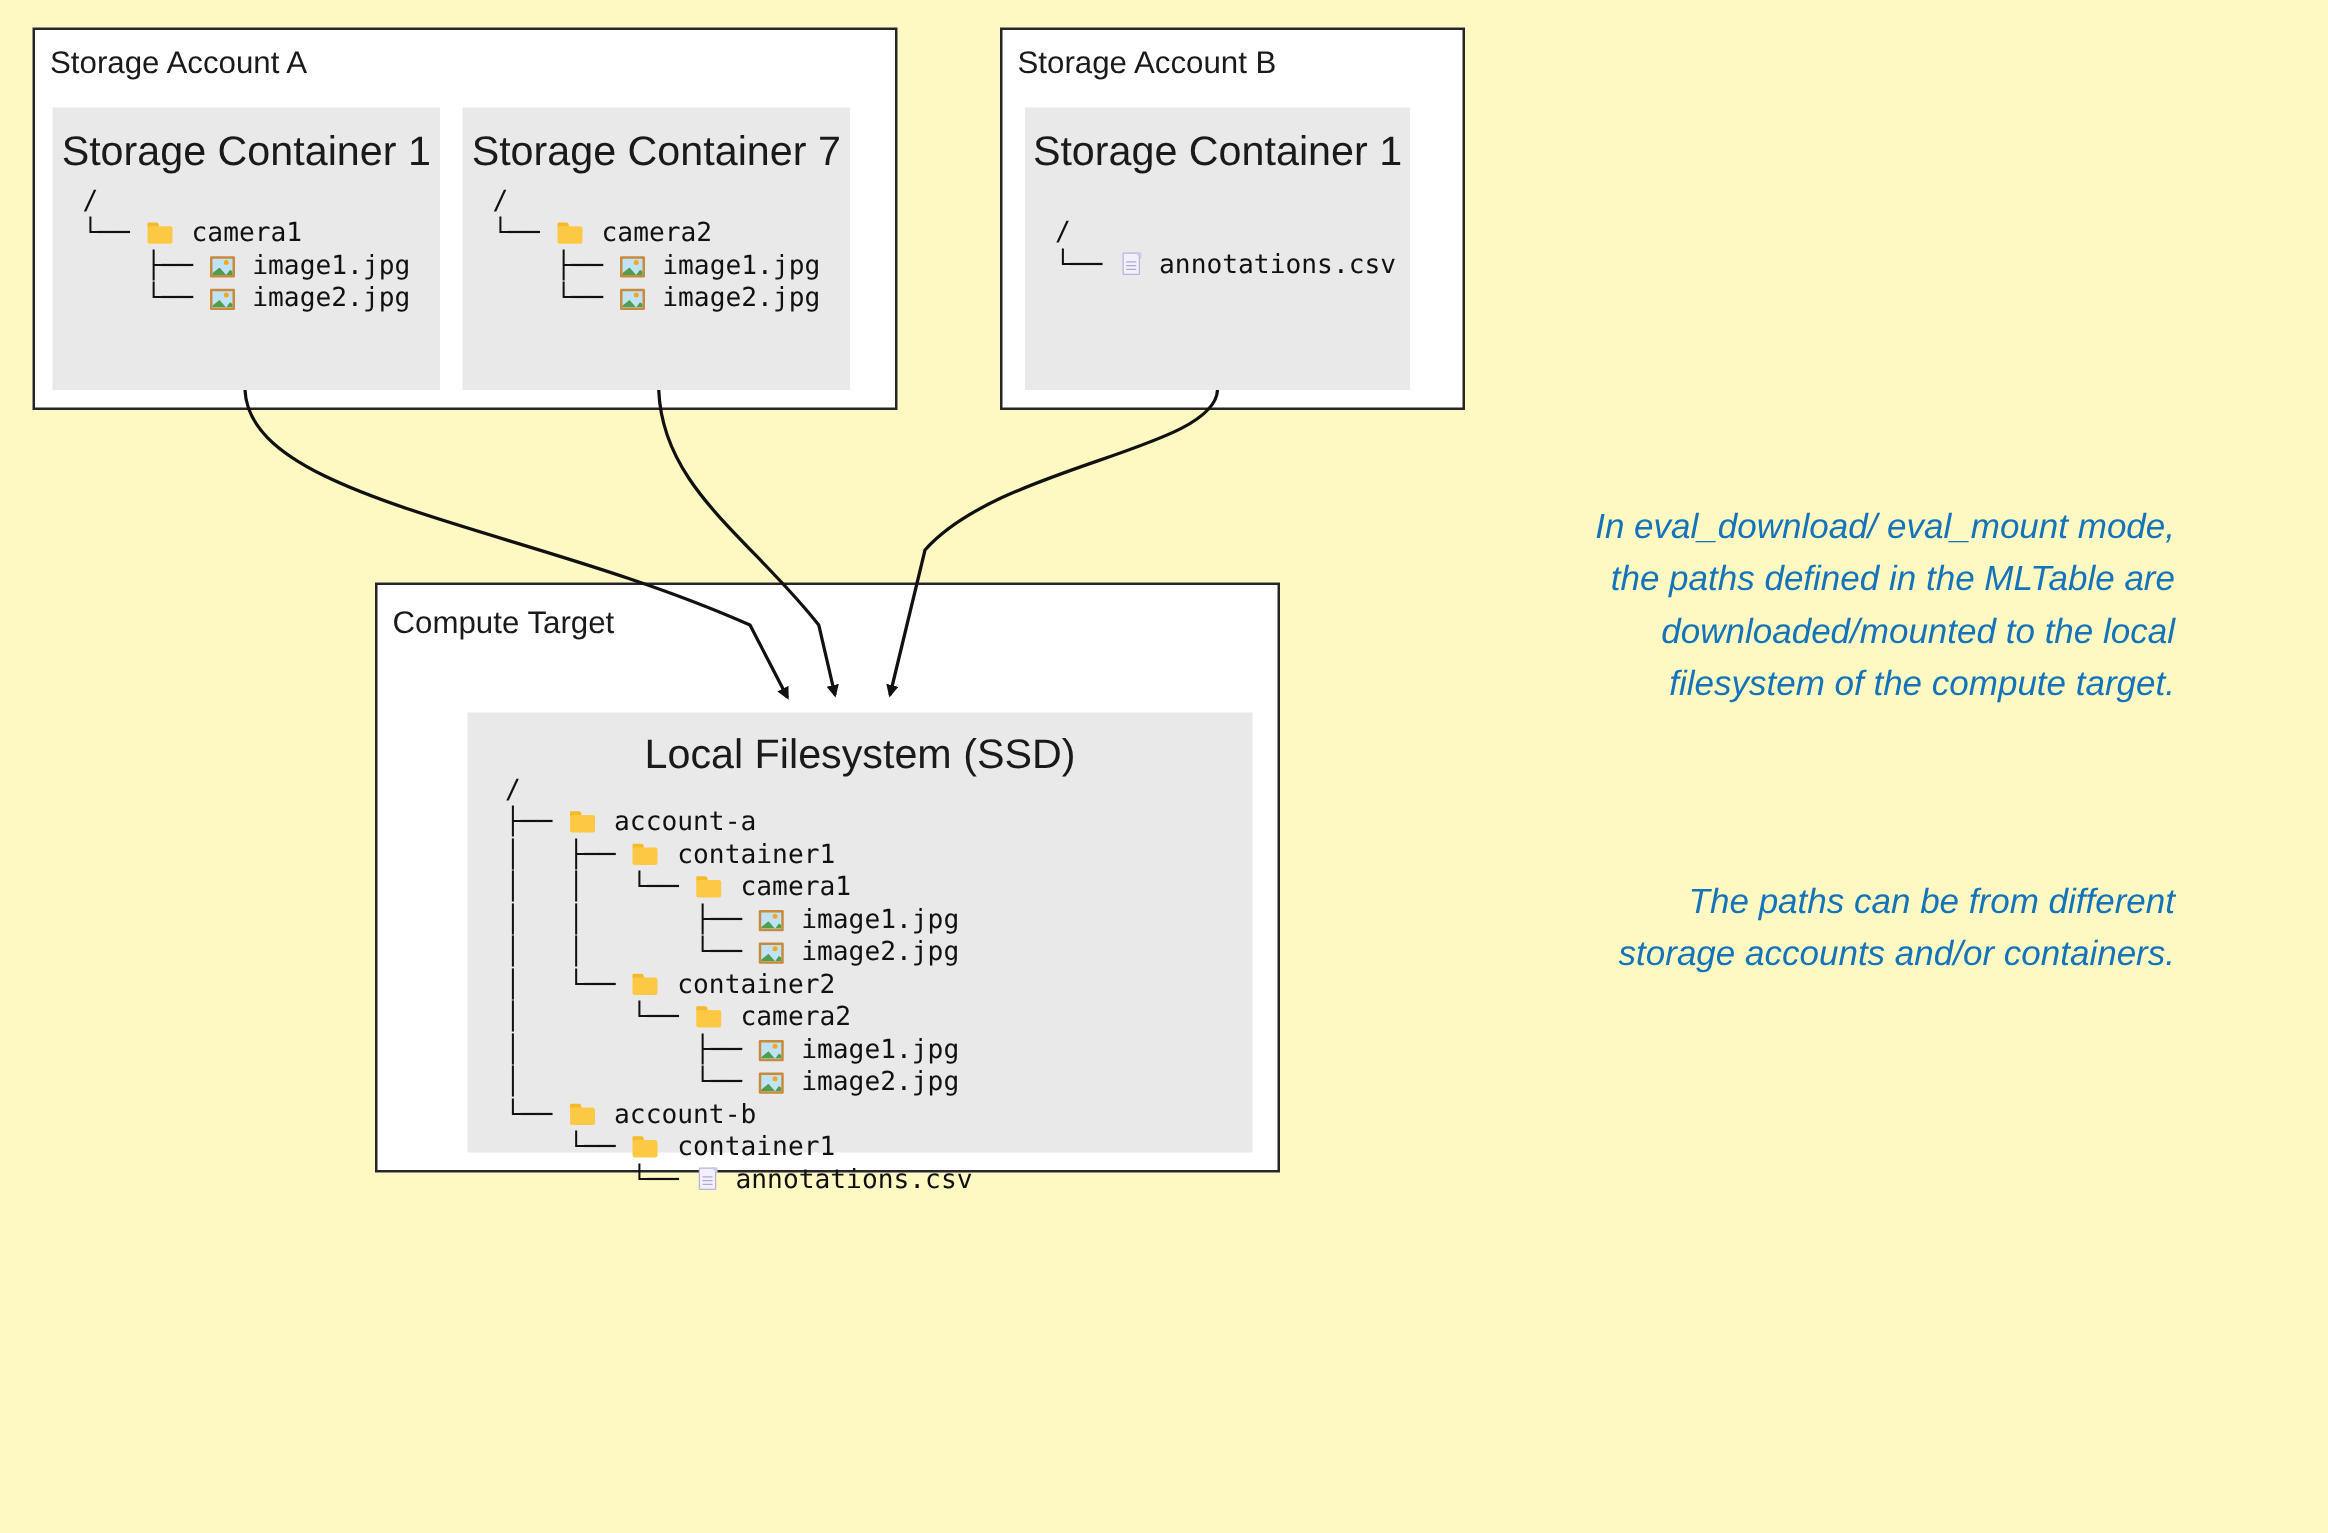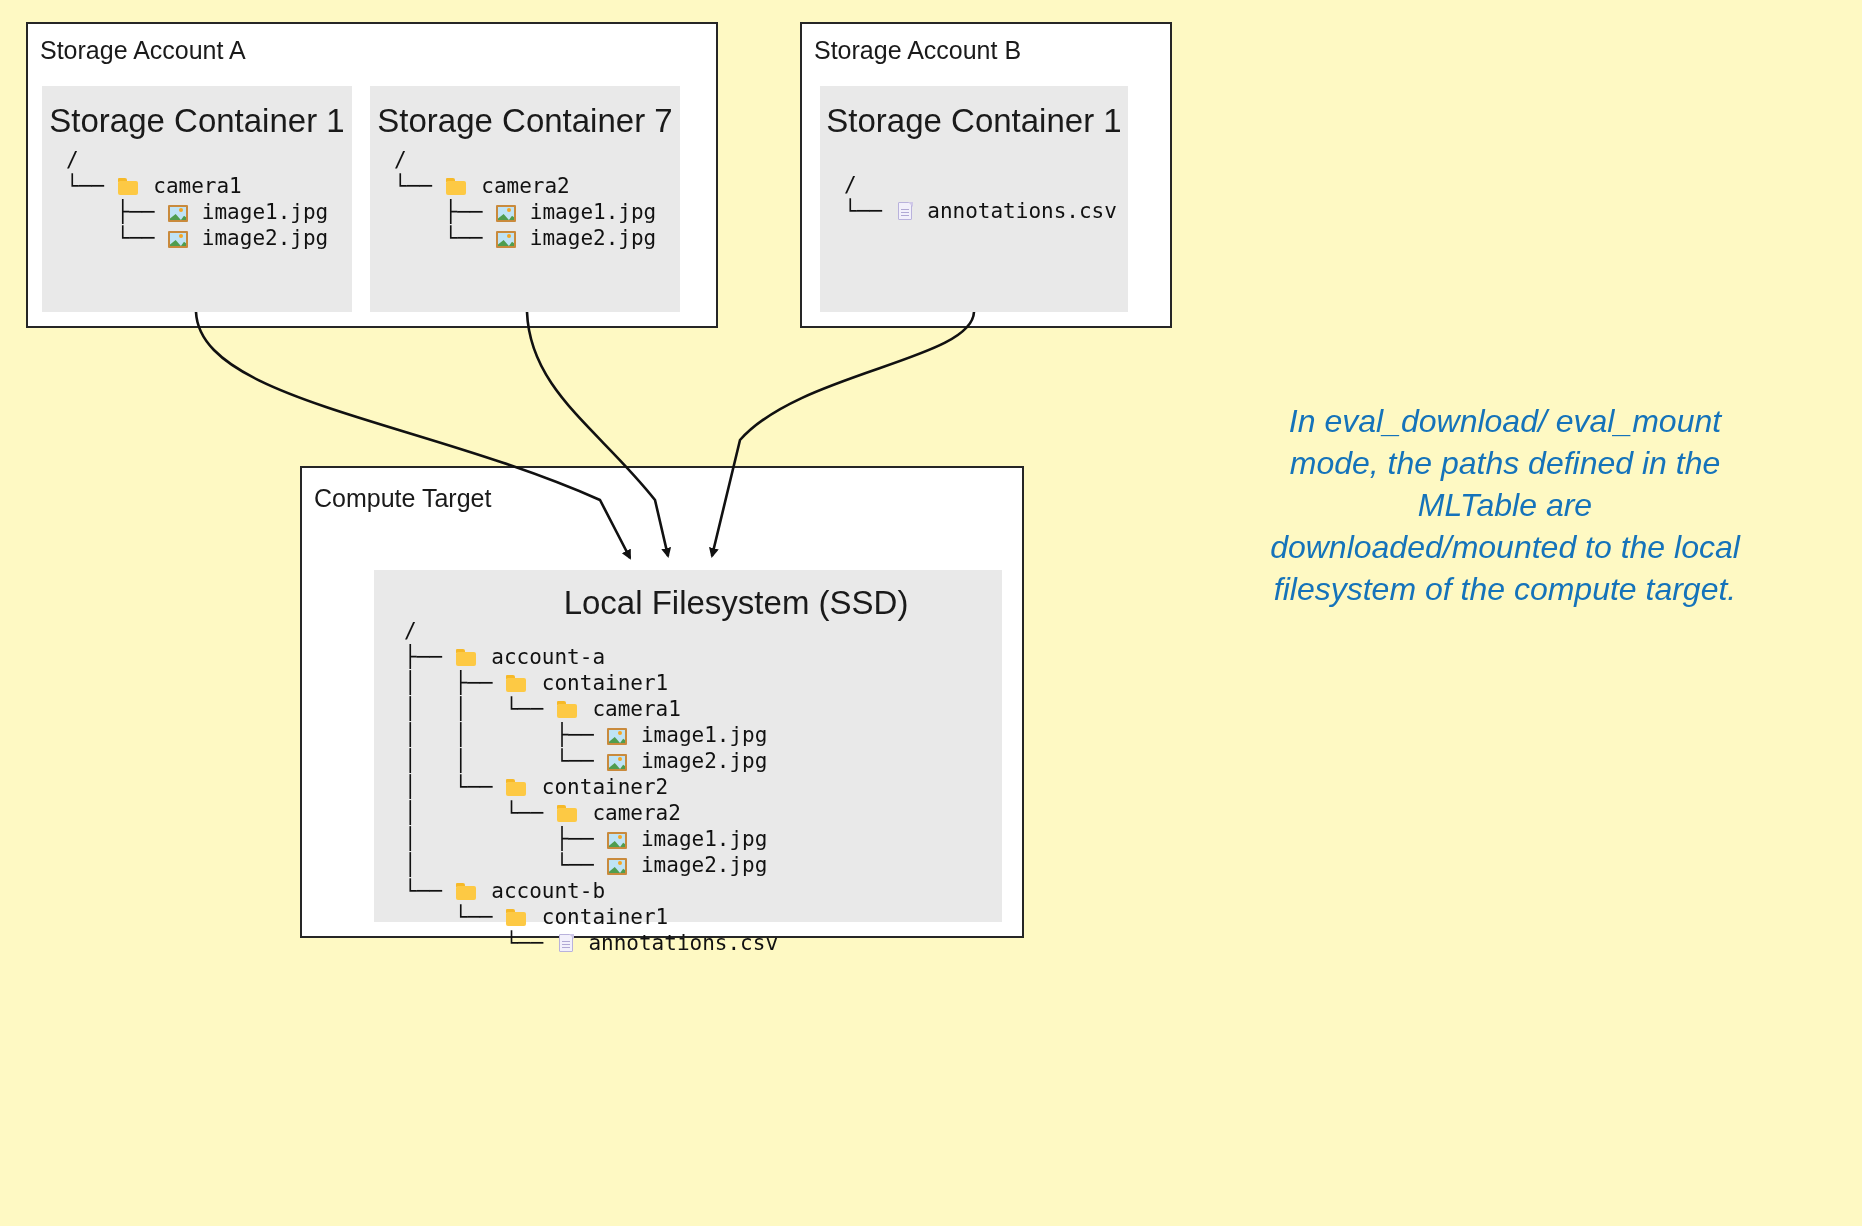--- a/index.html
+++ b/index.html
@@ -152,23 +152,23 @@
     width: 8px;
     height: 1px;
     background: #b0a8d4;
   }
 
   
   .annot {
     position: absolute;
     color: #1573BA;
     font-style: italic;
-    font-size: 32px;
+    font-size: 28px;
     line-height: 42px;
-    text-align: center;
+    text-align: right;
     font-family: "Liberation Sans", sans-serif;
   }
 
   svg.connectors {
     position: absolute;
     left: 0; top: 0;
     width: 1862px;
     height: 1226px;
     pointer-events: none;
   }
@@ -193,29 +193,30 @@
   <div class="account-title" style="left:814px; top:36px;">Storage Account B</div>
 
   <div class="panel" style="left:820px; top:86px; width:308px; height:226px;"></div>
   <div class="panel-title" style="left:820px; top:102px; width:308px;">Storage Container 1</div>
   <div class="tree" id="tree-b1" style="left:844px; top:172px;"><span class="row"><span class="guide">/</span></span><span class="row"><span class="guide">└──&nbsp;</span><span class="ico doc"><span class="sheet"></span><span class="fold"></span><span class="ln" style="top:8px"></span><span class="ln" style="top:11px"></span><span class="ln" style="top:14px"></span></span> <span>annotations.csv</span></span></div>
 
   <div class="account-box" style="left:300px; top:466px; width:724px; height:472px;"></div>
   <div class="account-title" style="left:314px; top:484px;">Compute Target</div>
 
   <div class="panel" style="left:374px; top:570px; width:628px; height:352px;"></div>
-  <div class="panel-title" style="left:374px; top:584px; width:628px;padding-left:48px;">Local Filesystem (SSD)</div>
+  <div class="panel-title" style="left:374px; top:584px; width:628px;">Local Filesystem (SSD)</div>
   <div class="tree" id="tree-compute" style="left:404px; top:618px;"><span class="row"><span class="guide">/</span></span><span class="row"><span class="guide">├──&nbsp;</span><span class="ico folder"></span> <span>account-a</span></span><span class="row"><span class="guide">│&nbsp;&nbsp;&nbsp;├──&nbsp;</span><span class="ico folder"></span> <span>container1</span></span><span class="row"><span class="guide">│&nbsp;&nbsp;&nbsp;│&nbsp;&nbsp;&nbsp;└──&nbsp;</span><span class="ico folder"></span> <span>camera1</span></span><span class="row"><span class="guide">│&nbsp;&nbsp;&nbsp;│&nbsp;&nbsp;&nbsp;&nbsp;&nbsp;&nbsp;&nbsp;├──&nbsp;</span><span class="ico image"><span class="frame"></span><span class="sky"><span class="sun"></span><span class="hill"></span></span></span> <span>image1.jpg</span></span><span class="row"><span class="guide">│&nbsp;&nbsp;&nbsp;│&nbsp;&nbsp;&nbsp;&nbsp;&nbsp;&nbsp;&nbsp;└──&nbsp;</span><span class="ico image"><span class="frame"></span><span class="sky"><span class="sun"></span><span class="hill"></span></span></span> <span>image2.jpg</span></span><span class="row"><span class="guide">│&nbsp;&nbsp;&nbsp;└──&nbsp;</span><span class="ico folder"></span> <span>container2</span></span><span class="row"><span class="guide">│&nbsp;&nbsp;&nbsp;&nbsp;&nbsp;&nbsp;&nbsp;└──&nbsp;</span><span class="ico folder"></span> <span>camera2</span></span><span class="row"><span class="guide">│&nbsp;&nbsp;&nbsp;&nbsp;&nbsp;&nbsp;&nbsp;&nbsp;&nbsp;&nbsp;&nbsp;├──&nbsp;</span><span class="ico image"><span class="frame"></span><span class="sky"><span class="sun"></span><span class="hill"></span></span></span> <span>image1.jpg</span></span><span class="row"><span class="guide">│&nbsp;&nbsp;&nbsp;&nbsp;&nbsp;&nbsp;&nbsp;&nbsp;&nbsp;&nbsp;&nbsp;└──&nbsp;</span><span class="ico image"><span class="frame"></span><span class="sky"><span class="sun"></span><span class="hill"></span></span></span> <span>image2.jpg</span></span><span class="row"><span class="guide">└──&nbsp;</span><span class="ico folder"></span> <span>account-b</span></span><span class="row"><span class="guide">&nbsp;&nbsp;&nbsp;&nbsp;└──&nbsp;</span><span class="ico folder"></span> <span>container1</span></span><span class="row"><span class="guide">&nbsp;&nbsp;&nbsp;&nbsp;&nbsp;&nbsp;&nbsp;&nbsp;└──&nbsp;</span><span class="ico doc"><span class="sheet"></span><span class="fold"></span><span class="ln" style="top:8px"></span><span class="ln" style="top:11px"></span><span class="ln" style="top:14px"></span></span> <span>annotations.csv</span></span></div>
 
   <svg class="connectors" viewBox="0 0 1862 1226" xmlns="http://www.w3.org/2000/svg">
     <defs>
       <marker id="ah" markerWidth="12" markerHeight="12" refX="8" refY="5" orient="auto" markerUnits="userSpaceOnUse">
         <path d="M0,0 L10,5 L0,10 z" fill="#111111"></path>
       </marker>
     </defs>
     <path d="M196,312 C200,400 420,420 600,500 L630,558" fill="none" stroke="#111111" stroke-width="2.6" marker-end="url(#ah)"></path>
     <path d="M527,312 C530,390 600,430 655,500 L668,556" fill="none" stroke="#111111" stroke-width="2.6" marker-end="url(#ah)"></path>
     <path d="M974,312 C972,360 800,372 740,440 L712,556" fill="none" stroke="#111111" stroke-width="2.6" marker-end="url(#ah)"></path>
   </svg>
 
   <div class="annot" style="left:1270px; top:400px; width:470px;">In eval_download/ eval_mount mode, the paths defined in the MLTable are downloaded/mounted to the local filesystem of the compute target.</div>
+  <div class="annot" style="left:1270px; top:700px; width:470px;">The paths can be from different storage accounts and/or containers.</div>
 
 </div>
 
 </body></html>

